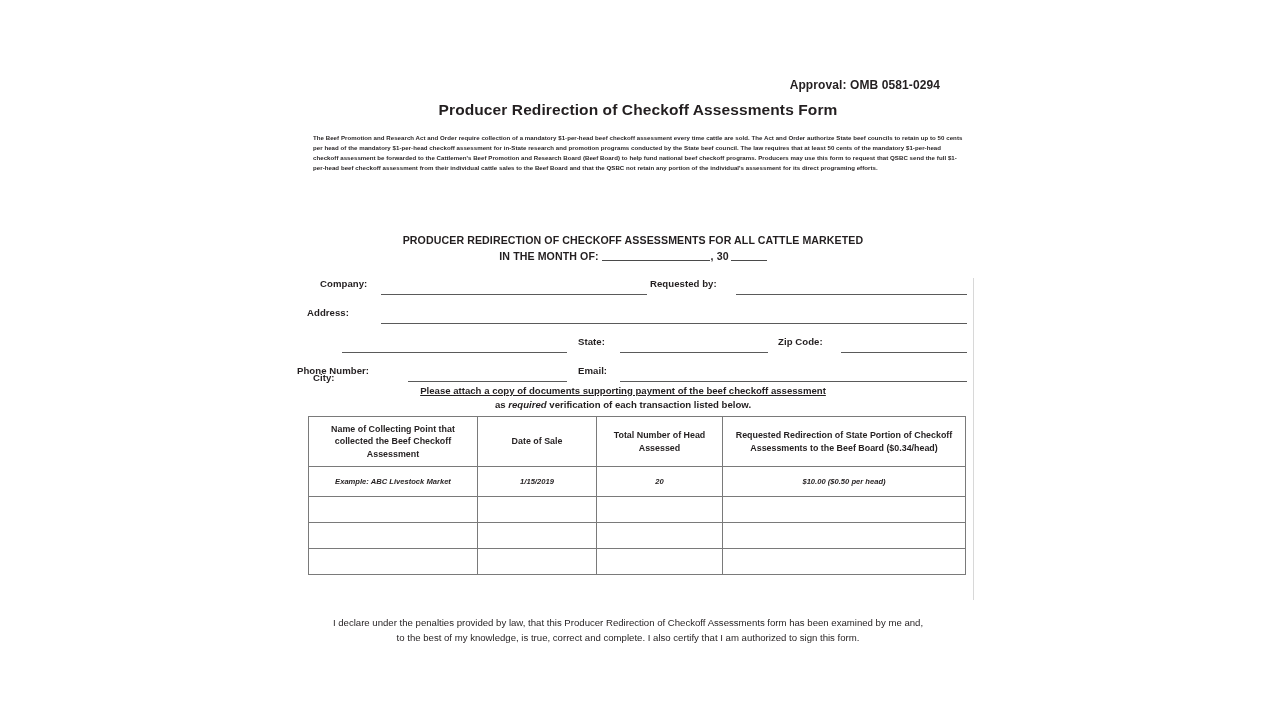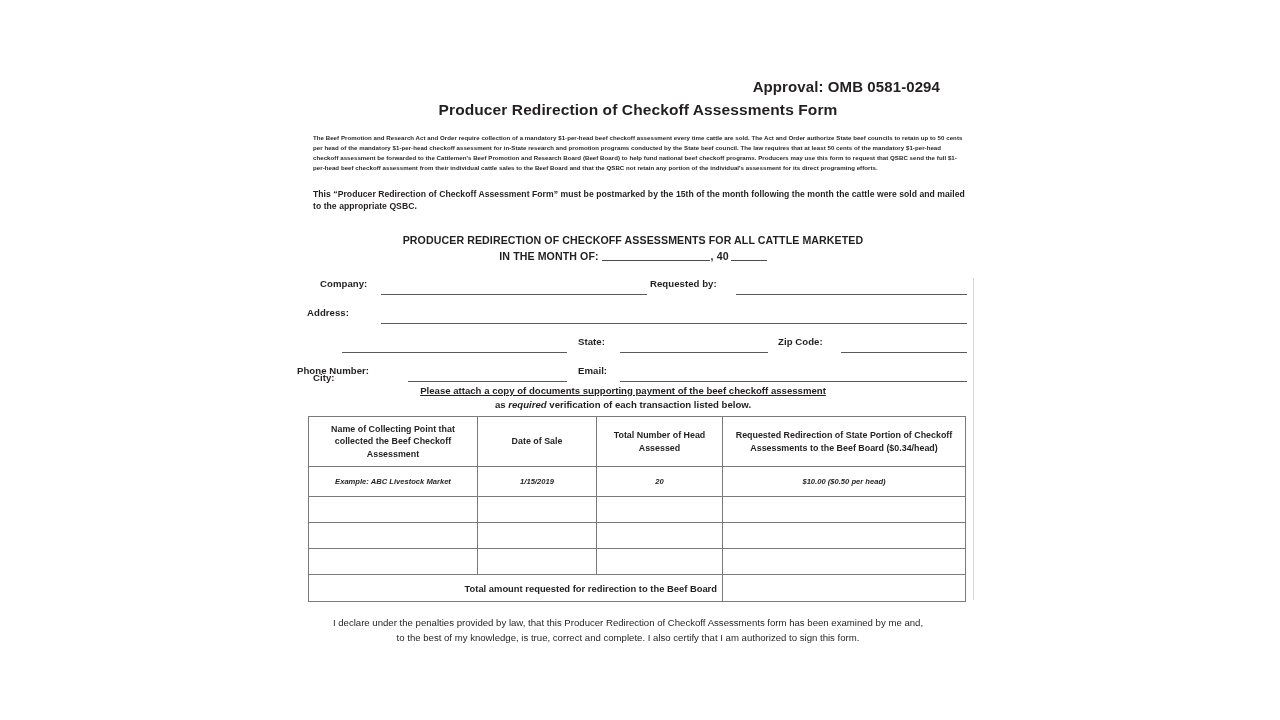--- a/index.html
+++ b/index.html
@@ -32,21 +32,21 @@
     width: 1px;
     height: 322px;
     background: #d8d8d8;
   }
 
   
   .approval {
     position: absolute;
     right: 340px;
     top: 78px;
-    font-size: 15px;
+    font-size: 12px;
     font-weight: bold;
     letter-spacing: .1px;
     white-space: nowrap;
   }
   .doc-title {
     position: absolute;
     left: 0; right: 0;
     top: 101px;
     text-align: center;
     font-size: 15.5px;
@@ -180,26 +180,25 @@
 <div id="page">
 
   <div class="right-margin-guide"></div>
 
   <div class="approval">Approval: OMB 0581-0294</div>
 
   <div class="doc-title">Producer Redirection of Checkoff Assessments Form</div>
 
   <div class="intro" id="intro-1">The Beef Promotion and Research Act and Order require collection of a mandatory $1-per-head beef checkoff assessment every time cattle are sold.  The Act and Order authorize State beef councils to retain up to 50 cents per head of the mandatory $1-per-head checkoff assessment for in-State research and promotion programs conducted by the State beef council. The law requires that at least 50 cents of the mandatory $1-per-head checkoff assessment be forwarded to the Cattlemen's Beef Promotion and Research Board (Beef Board) to help fund national beef checkoff programs.   Producers may use this form to request that QSBC send the full $1-per-head beef checkoff assessment from their individual cattle sales to the Beef Board and that the QSBC not retain any portion of the individual's assessment for its direct programing efforts.</div>
 
-  <div class="intro" id="intro-2">This “Producer Redirection of Checkoff Assessment Form” must be postmarked by the 15th of the month following the month the cattle were sold and mailed to the appropriate QSBC.</div>
 
   <div class="section-head" id="sect-line1">PRODUCER REDIRECTION OF CHECKOFF ASSESSMENTS FOR ALL CATTLE MARKETED</div>
 
   <div class="section-head" id="sect-line2">
-    <span>IN THE MONTH OF:</span><span class="ul-long"></span><span>, 40</span><span class="ul-short"></span>
+    <span>IN THE MONTH OF:</span><span class="ul-long"></span><span>, 30</span><span class="ul-short"></span>
   </div>
 
   <div class="field-label" style="left:320px; top:278px;">Company:</div>
   <div class="field-rule" style="left:381px; top:294px; width:266px;"></div>
 
   <div class="field-label" style="left:650px; top:278px;">Requested by:</div>
   <div class="field-rule" style="left:736px; top:294px; width:231px;"></div>
 
   <div class="field-label" style="left:307px; top:307px;">Address:</div>
   <div class="field-rule" style="left:381px; top:323px; width:586px;"></div>
@@ -257,24 +256,20 @@
         <td></td>
         <td></td>
         <td></td>
       </tr>
       <tr class="blank-row">
         <td></td>
         <td></td>
         <td></td>
         <td></td>
       </tr>
-      <tr class="total-row">
-        <td class="total-label" colspan="3">Total amount requested for redirection to the Beef Board</td>
-        <td></td>
-      </tr>
     </tbody>
   </table>
 
   <div class="declare" id="declare">
     <div>I declare under the penalties provided by law, that this Producer Redirection of Checkoff Assessments form has been examined by me and,</div>
     <div>to the best of my knowledge, is true, correct and complete. I also certify that I am authorized to sign this form.</div>
   </div>
 
 </div>
 

